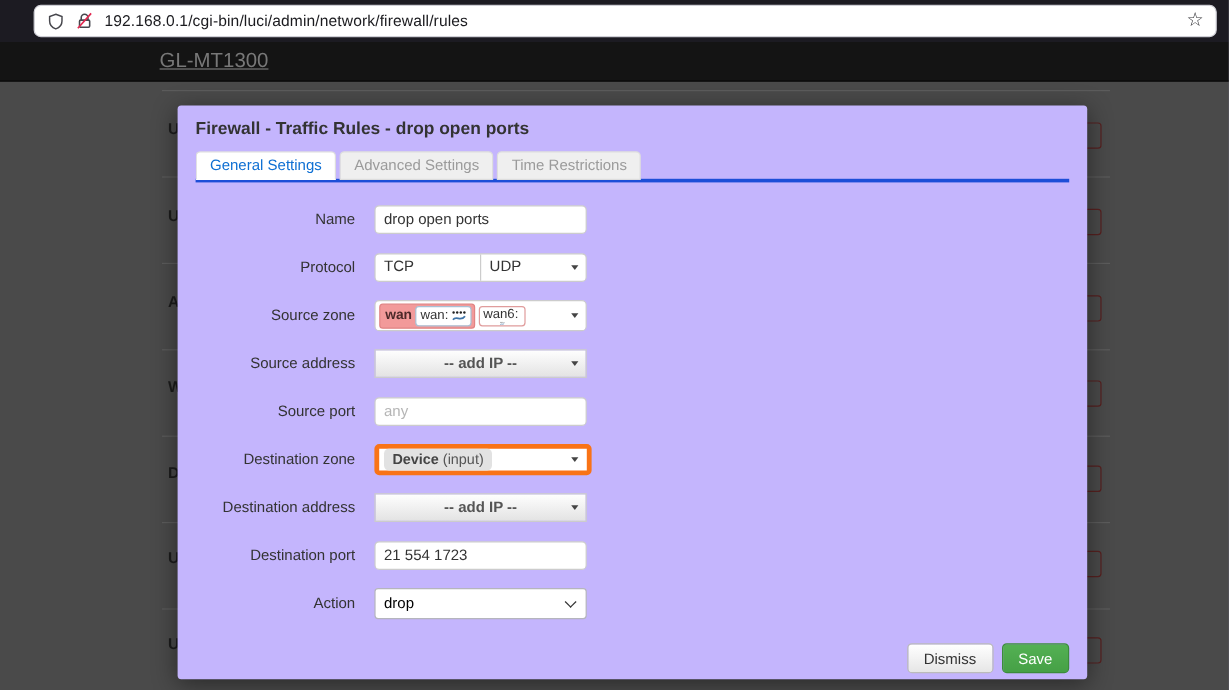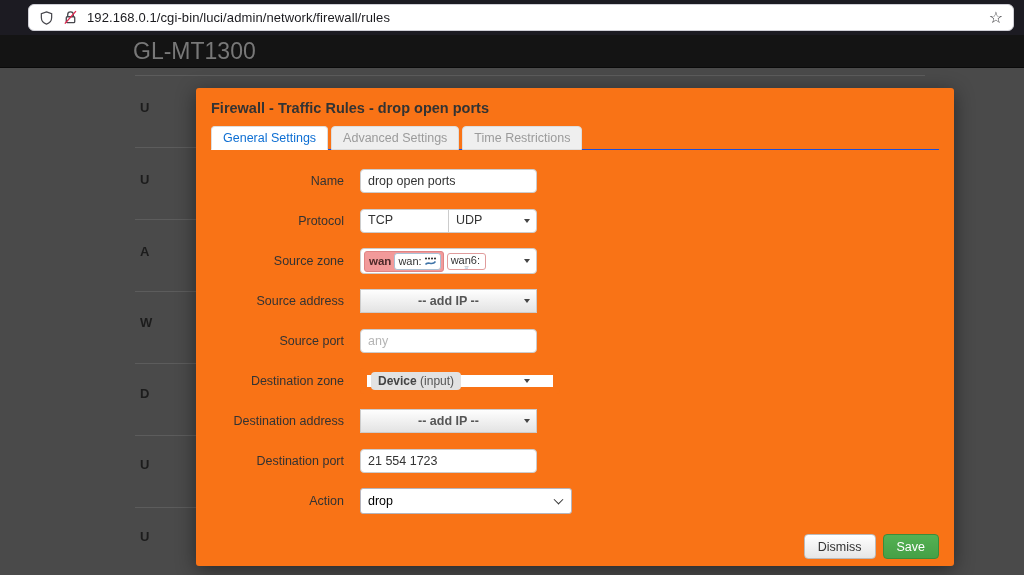--- a/index.html
+++ b/index.html
@@ -10,39 +10,39 @@
   .chrome { position:absolute; top:0; left:0; width:1024px; height:35px; background:#1c1b22; z-index:50; }
   .urlbar { position:absolute; top:4px; left:28px; width:986px; height:27px; background:#fff;
             border:1px solid #cfcfd6; border-radius:6px; display:flex; align-items:center; padding:0 10px; }
   .urlbar .icon { display:flex; align-items:center; margin-right:9px; }
   .url-text { flex:1; font-size:13px; color:#1b1b1f; letter-spacing:.1px; white-space:nowrap; overflow:hidden; }
   .star { font-size:16px; color:#2f2f33; line-height:1; cursor:default; }
 
   
   .navbar { position:absolute; top:35px; left:0; width:1024px; height:33px; background:#141414;
             border-bottom:1px solid #0a0a0a; display:flex; align-items:center; z-index:40; }
-  .brand { margin-left:133px; font-size:23px; color:#787878; }
+  .brand { margin-left:133px; font-size:17px; color:#787878;text-decoration:underline; }
   .nav-items { display:flex; margin-left:24px; align-items:center; }
   .nav-item { padding:0 11px; font-size:12.5px; color:#9a9a9a; display:flex; align-items:center; cursor:pointer; }
   .caret { display:inline-block; width:0; height:0; border-left:4px solid transparent;
            border-right:4px solid transparent; border-top:4px solid #9a9a9a; margin-left:5px; }
 
   
   .page { position:absolute; top:68px; left:0; width:1024px; height:507px; background:#4a4a4a; overflow:hidden; }
   .bg-line { position:absolute; left:135px; width:790px; height:1px; background:#5c5c5c; }
   .bg-letter { position:absolute; left:140px; font-size:13px; font-weight:bold; color:#1c1c1c; }
   .bg-redbtn { position:absolute; left:858px; width:60px; height:22px; border:1px solid #572120; border-radius:3px; }
   .backdrop { position:absolute; top:0; left:0; width:1024px; height:507px; background:rgba(0,0,0,0); }
 
   
-  .modal { position:absolute; left:148px; top:20px; width:758px; height:478px; background:#f97316;
-           border-radius:3px; box-shadow:0 4px 20px rgba(0,0,0,.45); padding:12px 15px; z-index:30;margin-left:48px; }
+  .modal { position:absolute; left:148px; top:20px; width:758px; height:478px; background:#c4b5fd;
+           border-radius:3px; box-shadow:0 4px 20px rgba(0,0,0,.45); padding:12px 15px; z-index:30; }
   .modal-title { font-size:14.5px; font-weight:bold; color:#333; }
 
-  .tabs { display:flex; margin-top:10px; border-bottom:1px solid #1d4ed8; }
+  .tabs { display:flex; margin-top:10px; border-bottom:3px solid #1d4ed8; }
   .tab { padding:4px 11px; font-size:12.5px; border:1px solid #ddd; border-radius:4px 4px 0 0;
          margin-right:3px; margin-bottom:-1px; cursor:pointer; }
   .tab.active { background:#fff; color:#0e6fd3; border-bottom-color:#fff; }
   .tab.inactive { background:#efefef; color:#9b9b9b; }
 
   .form { margin-top:18px; }
   .frow { display:flex; align-items:center; margin-bottom:14px; height:26px; }
   .flabel { width:149px; text-align:right; padding-right:16px; font-size:12.5px; color:#333; }
   .fctrl { width:177px; position:relative; }
 
@@ -64,27 +64,27 @@
   .wan-tag b { font-size:11.5px; color:#4d2a2a; margin-right:3px; }
   .net-chip { display:flex; align-items:center; background:#fff; border:1px solid #a9c0d4;
               border-radius:3px; padding:0 3px; font-size:11px; color:#333; height:17px; }
   .net-chip .nlabel { margin-right:2px; }
   .net-chip.pink { border-color:#e09c9c; margin-left:3px;flex-direction:column; }
 
   .addip { width:177px; height:24px; border:1px solid #ccc; border-radius:0; text-align:center;
            font-size:12.5px; font-weight:bold; color:#555; line-height:22px;
            background:linear-gradient(#fefefe,#e3e3e3); position:relative; }
 
-  .devbox { display:flex; align-items:center; width:200px; height:26px; border:7px solid #f97316;
+  .devbox { display:flex; align-items:center; width:181px; height:26px; border:4px solid #f97316;
             border-radius:4px; background:#fff; padding:0 4px; }
   .dev-pill { background:#e2e2e2; border-radius:4px; padding:2px 7px; font-size:12px; color:#444; }
   .dev-pill b { font-weight:bold; }
   .dev-pill span { color:#555; }
 
-  .action-sel { display:flex; align-items:center; width:212px; height:26px; border:1px solid #b5b5bd;
+  .action-sel { display:flex; align-items:center; width:177px; height:26px; border:1px solid #b5b5bd;
                 border-radius:3px; background:#fff; padding:0 7px; font-size:12.5px; color:#000; position:relative; }
   .chev { position:absolute; right:9px; top:50%; width:7px; height:7px; border-right:1.6px solid #333;
           border-bottom:1.6px solid #333; transform:translateY(-70%) rotate(45deg); }
 
   .btnrow { display:flex; justify-content:flex-end; gap:7px; margin-top:20px; }
   .btn { height:25px; padding:0 13px; font-size:12.5px; border-radius:4px; cursor:pointer;
          font-family:"Liberation Sans", sans-serif; }
   .btn.dismiss { background:linear-gradient(#ffffff,#e6e6e6); border:1px solid #bbb; color:#333; }
   .btn.save { background:linear-gradient(#54b154,#46a046); border:1px solid #3b8c3b; color:#fff; }
 </style>

